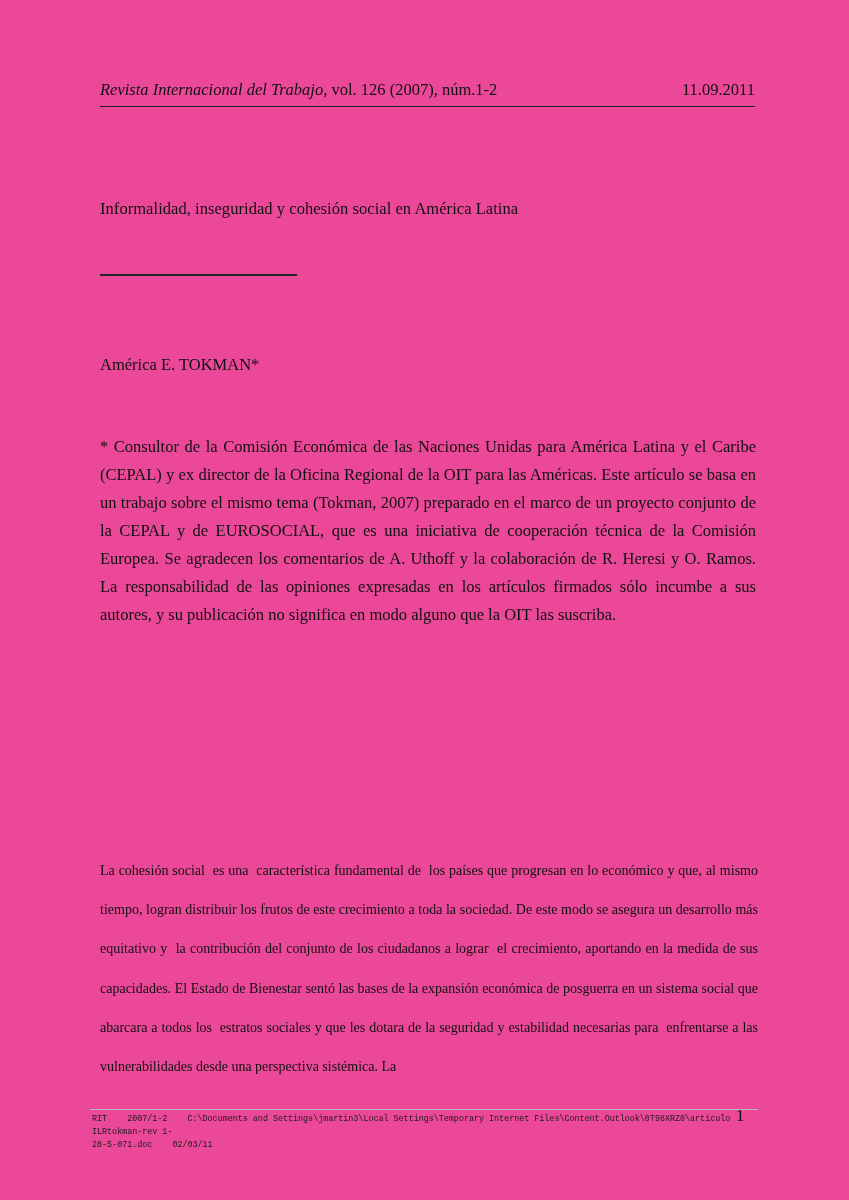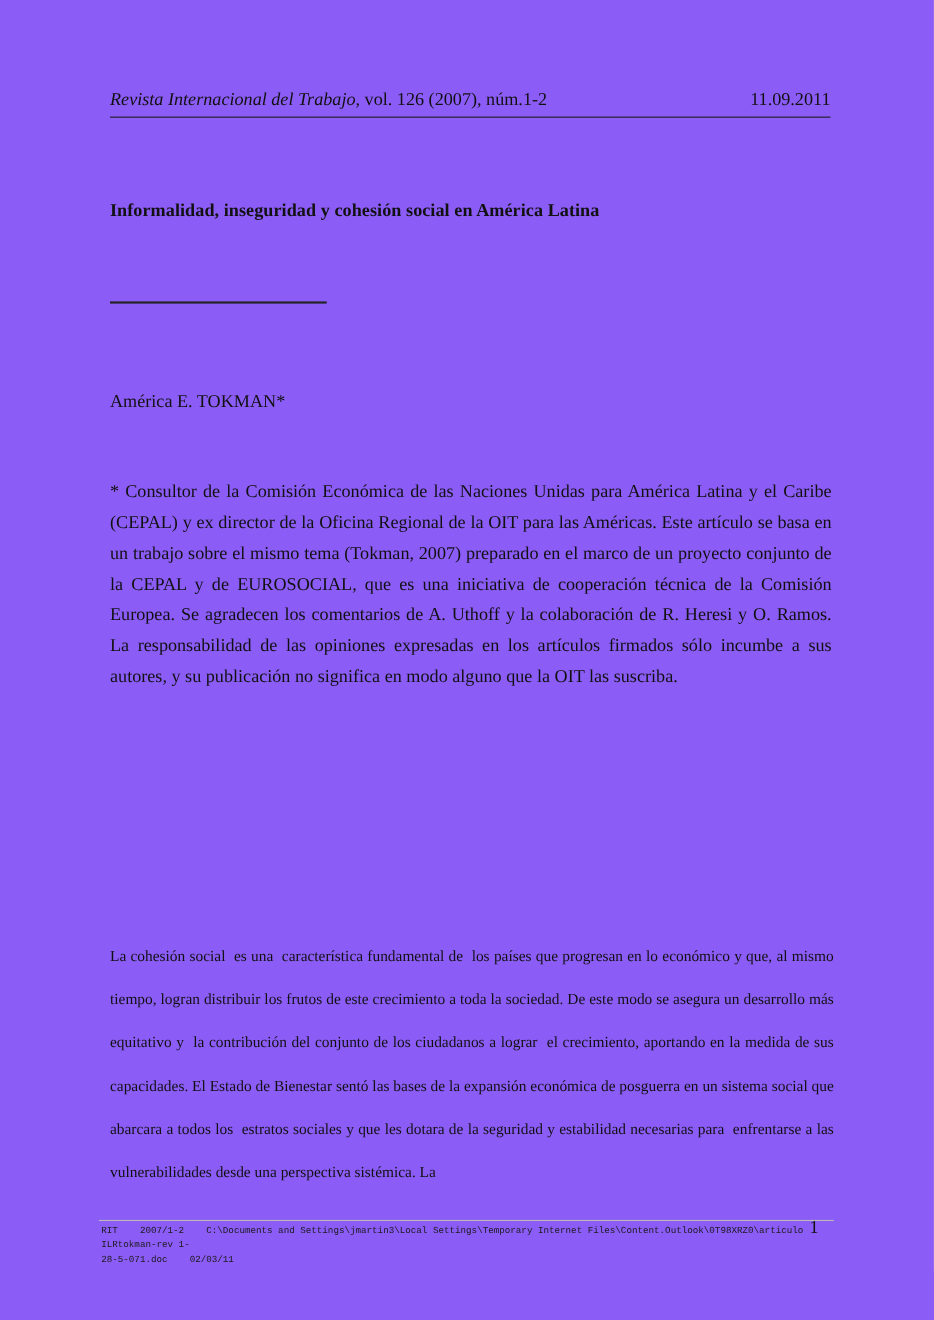--- a/index.html
+++ b/index.html
@@ -4,21 +4,21 @@
 <style>
   html, body {
     margin: 0;
     padding: 0;
     background: #ffffff;
   }
   .page {
     position: relative;
     width: 849px;
     height: 1200px;
-    background: #8b5cf6;
+    background: #ec4899;
     overflow: hidden;
     font-family: "Liberation Serif", "DejaVu Serif", serif;
     color: #111111;
   }
 
   
   .running-head {
     position: absolute;
     left: 100px;
     top: 80px;
@@ -45,26 +45,25 @@
     top: 106px;
     width: 655px;
     height: 0;
     border-top: 1.6px solid #1d1d1d;
   }
 
   
   .article-title {
     position: absolute;
     left: 100px;
-    top: 180px;
+    top: 198px;
     width: 660px;
     font-size: 16.5px;
     line-height: 1.3;
     letter-spacing: 0.05px;
-    font-weight: bold;
   }
 
   
   .author-rule {
     position: absolute;
     left: 100px;
     top: 274px;
     width: 197px;
     height: 0;
     border-top: 2.1px solid #242424;

